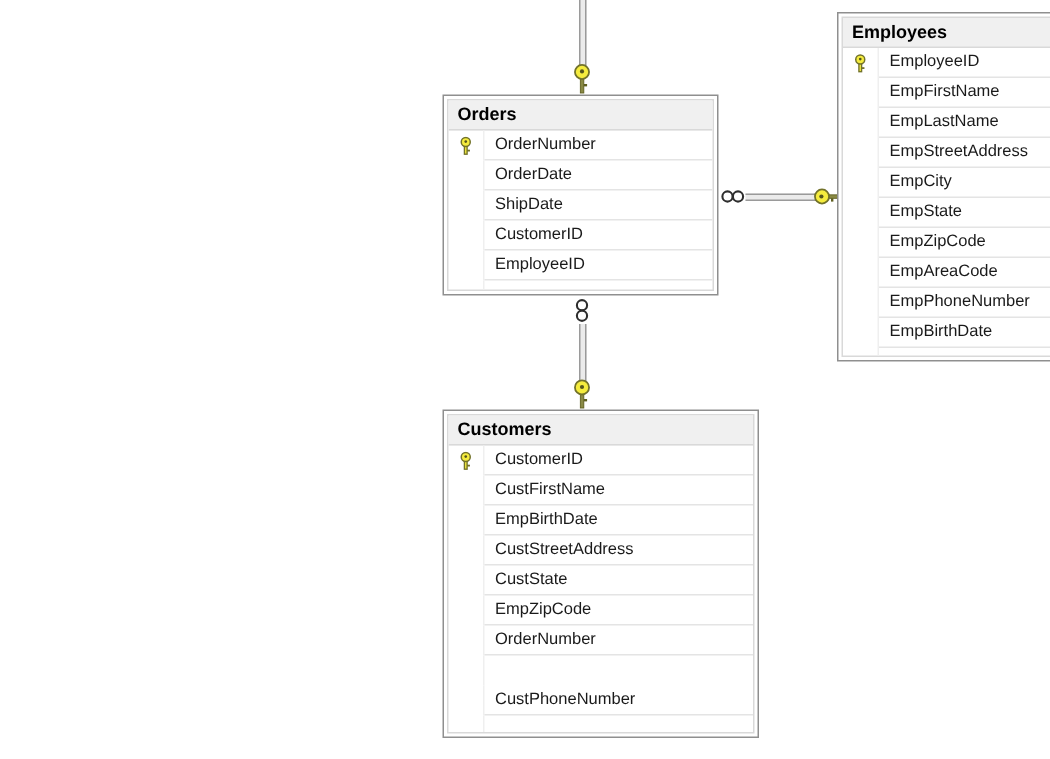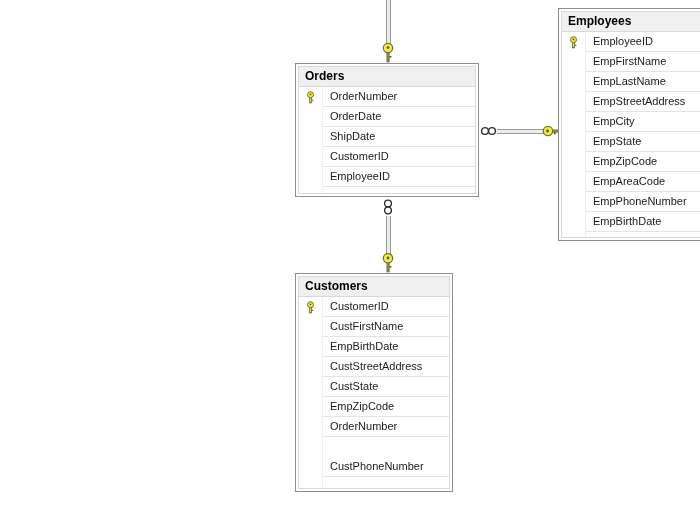--- a/index.html
+++ b/index.html
@@ -217,21 +217,21 @@
       <div class="db-row">
         <span class="icon-cell"></span>
         <span class="name-cell">EmpBirthDate</span>
       </div>
       <div class="filler-row">
           <span class="filler-icon"></span>
         </div>
     </div>
   </div>
 
-  <div class="db-table" style="left:295px;top:273px;width:158px;height:219px;">
+  <div class="db-table" style="left:295px;top:273px;width:211px;height:219px;">
     <div class="db-table-inner">
       <div class="db-title">Customers</div>
       <div class="db-row">
         <span class="icon-cell">
           <svg width="9" height="13" viewBox="0 0 9 13">
             <rect x="3.6" y="6.2" width="1.8" height="5.6" fill="#f5ec3d" stroke="#72722a" stroke-width="0.9"></rect>
             <rect x="5.4" y="8.8" width="1.9" height="1.2" fill="#72722a"></rect>
             <circle cx="4.5" cy="3.7" r="3" fill="#f5ec3d" stroke="#72722a" stroke-width="1"></circle>
             <circle cx="4.5" cy="3.4" r="0.9" fill="#55551c"></circle>
           </svg>

